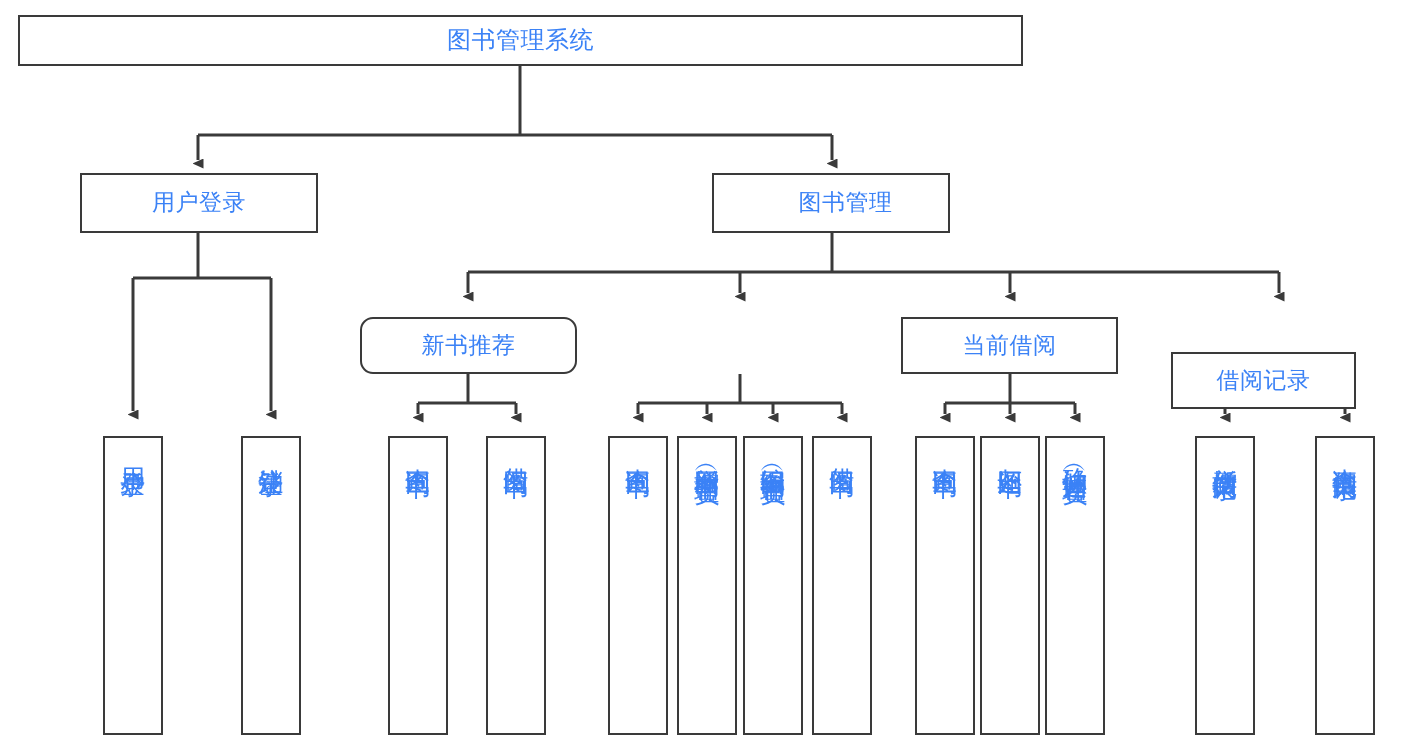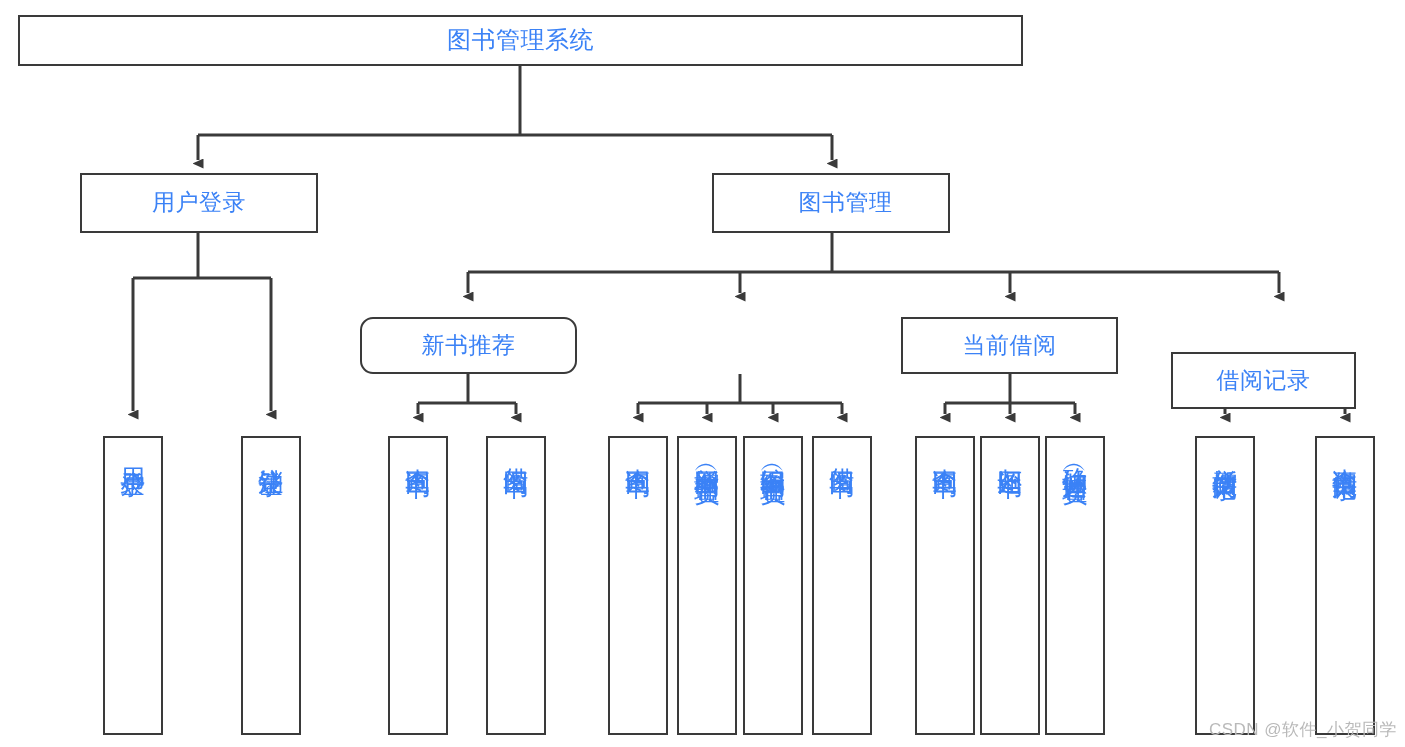--- a/index.html
+++ b/index.html
@@ -186,15 +186,14 @@
     <span class="label">确认归还（管理员）</span>
   </div>
 
   <div class="node vert" style="left:1195px; top:436px; width:60px; height:299px;">
     <span class="label">新增借阅记录</span>
   </div>
   <div class="node vert" style="left:1315px; top:436px; width:60px; height:299px;">
     <span class="label">查询借阅记录</span>
   </div>
 
-  <div id="watermark">CSDN @软件_小贺同学</div>
 
 </div>
 
 </body></html>

